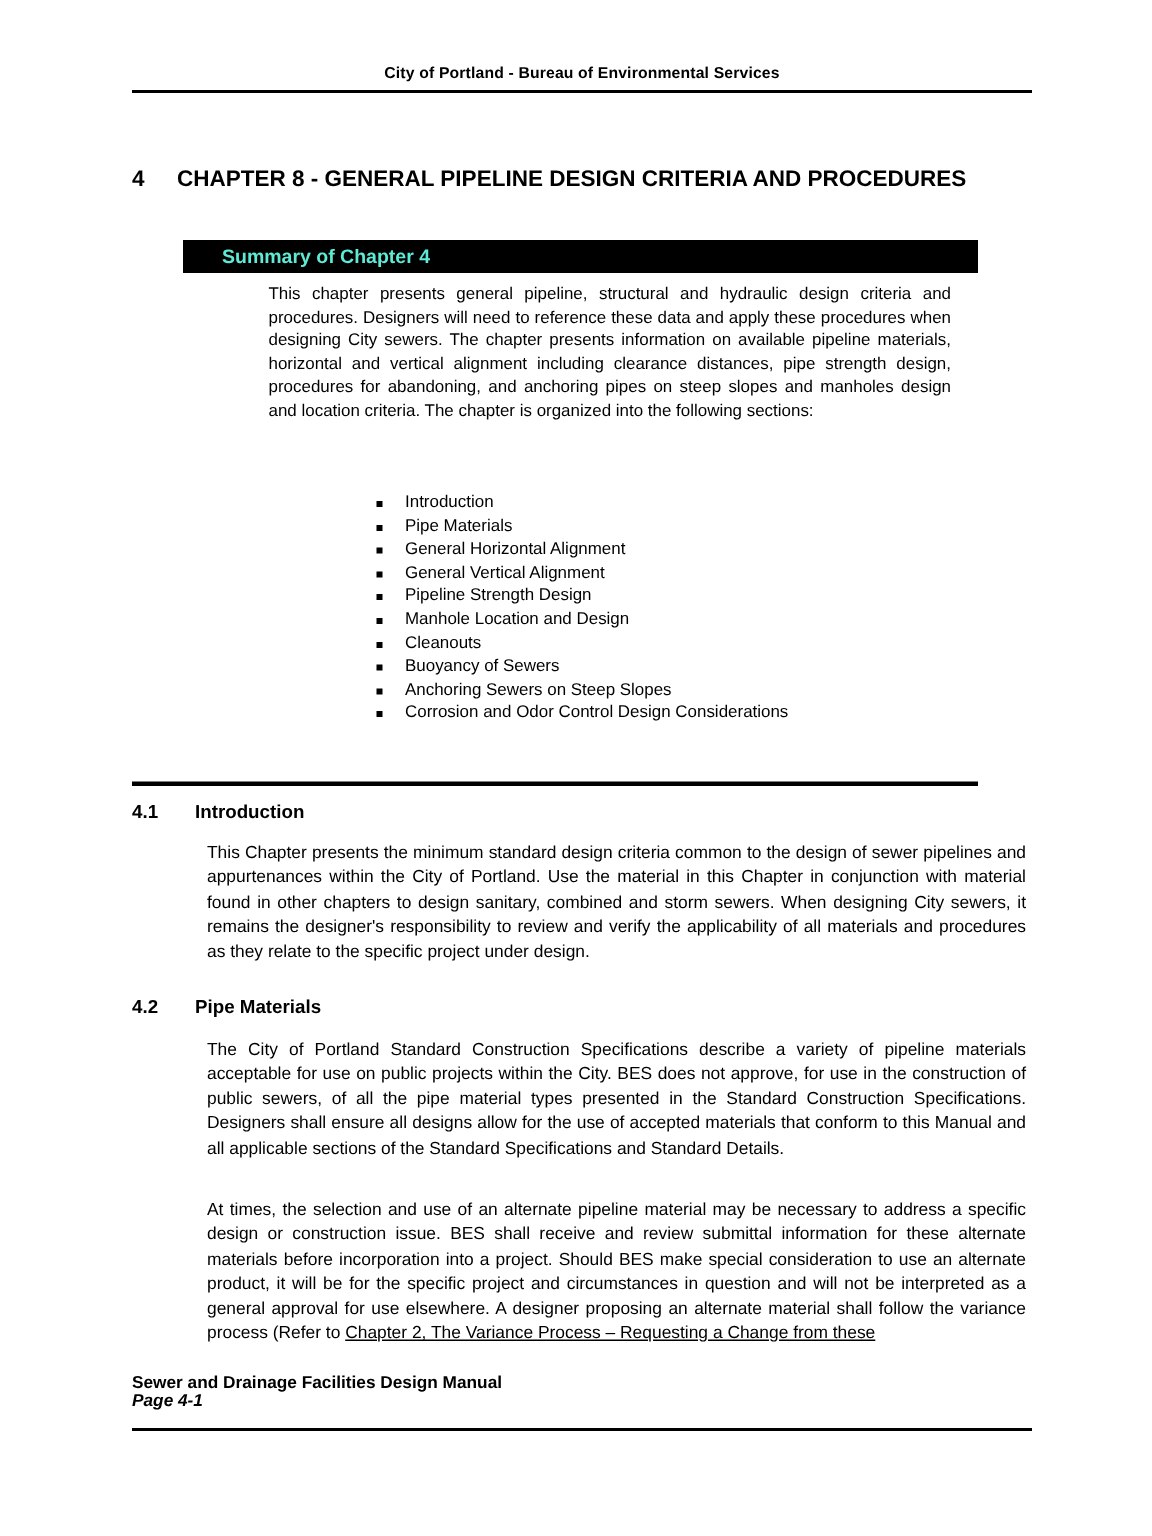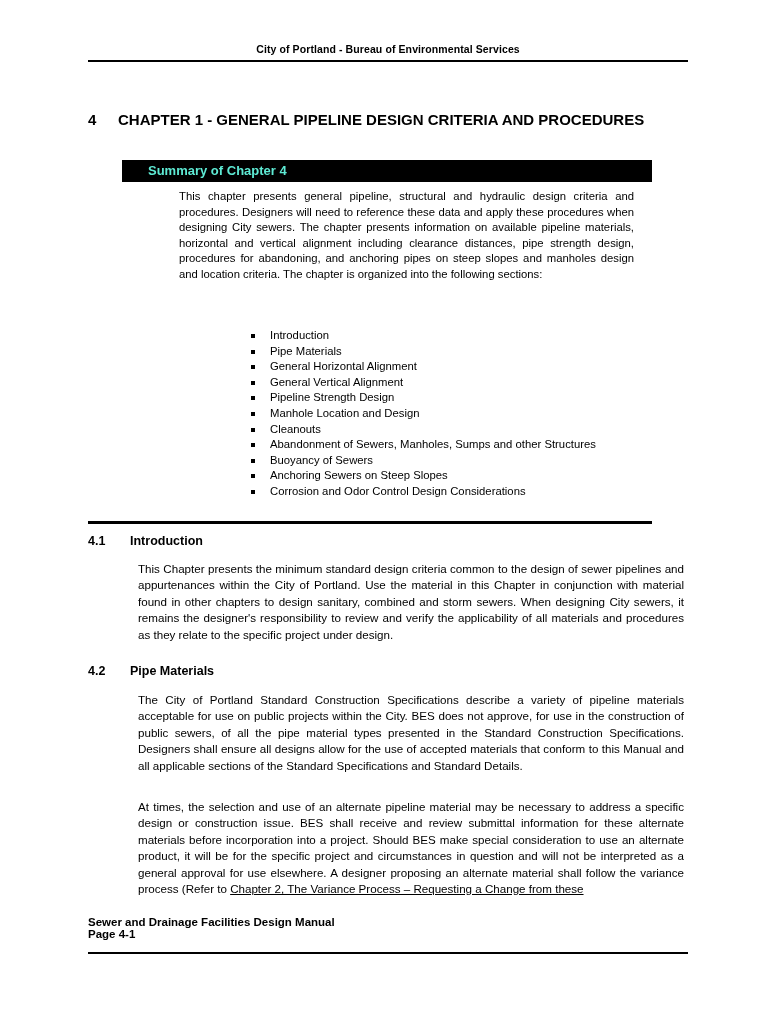--- a/index.html
+++ b/index.html
@@ -185,54 +185,54 @@
     align-items: baseline;
     flex-direction: column;
   }
   .footer-left {
     font-size: 11.5px;
     font-weight: bold;
   }
   .footer-right {
     font-size: 11.5px;
     font-weight: bold;
+    font-style: italic;
   }
 </style>
 </head>
 <body>
 
 <div class="page">
 
   <div class="header">
     <div class="header-title">City of Portland - Bureau of Environmental Services</div>
     <div class="header-rule"></div>
   </div>
 
   <div class="chapter-title">
     <div class="chapter-num">4</div>
-    <div class="chapter-text">CHAPTER 1 - GENERAL PIPELINE DESIGN CRITERIA AND PROCEDURES</div>
+    <div class="chapter-text">CHAPTER 8 - GENERAL PIPELINE DESIGN CRITERIA AND PROCEDURES</div>
   </div>
 
   <div class="summary-bar">
     <div class="summary-bar-label">Summary of Chapter 4</div>
   </div>
 
   <div class="summary-body">
     <p class="summary-para">This chapter presents general pipeline, structural and hydraulic design criteria and procedures.  Designers will need to reference these data and apply these procedures when designing City sewers.  The chapter presents information on available pipeline materials, horizontal and vertical alignment including clearance distances, pipe strength design, procedures for abandoning, and anchoring pipes on steep slopes and manholes design and location criteria.  The chapter is organized into the following sections:</p>
   </div>
 
   <ul class="summary-list">
     <li><span class="sq"></span><span>Introduction</span></li>
     <li><span class="sq"></span><span>Pipe Materials</span></li>
     <li><span class="sq"></span><span>General Horizontal Alignment</span></li>
     <li><span class="sq"></span><span>General Vertical Alignment</span></li>
     <li><span class="sq"></span><span>Pipeline Strength Design</span></li>
     <li><span class="sq"></span><span>Manhole Location and Design</span></li>
     <li><span class="sq"></span><span>Cleanouts</span></li>
-    <li><span class="sq"></span><span>Abandonment of Sewers, Manholes, Sumps and other Structures</span></li>
     <li><span class="sq"></span><span>Buoyancy of Sewers</span></li>
     <li><span class="sq"></span><span>Anchoring Sewers on Steep Slopes</span></li>
     <li><span class="sq"></span><span>Corrosion and Odor Control Design Considerations</span></li>
   </ul>
 
   <div class="summary-rule"></div>
 
   <div class="section-head" style="top:533px;">
     <div class="section-num">4.1</div>
     <div class="section-name">Introduction</div>

